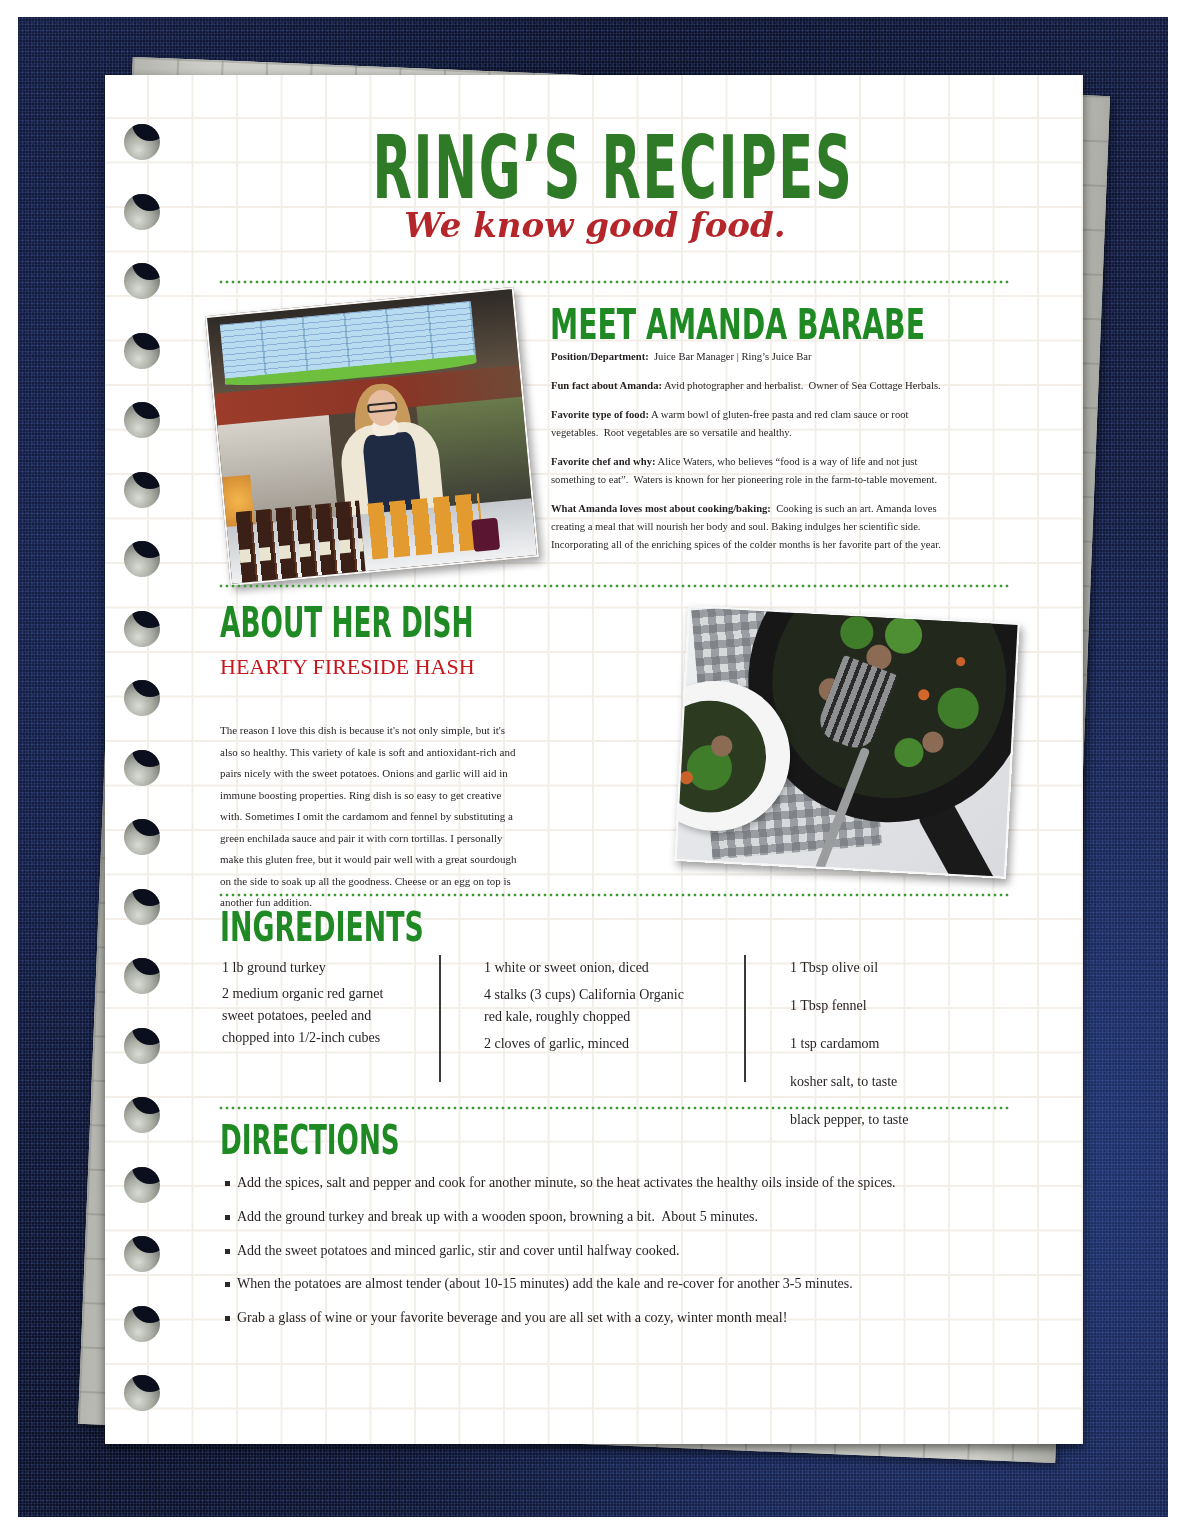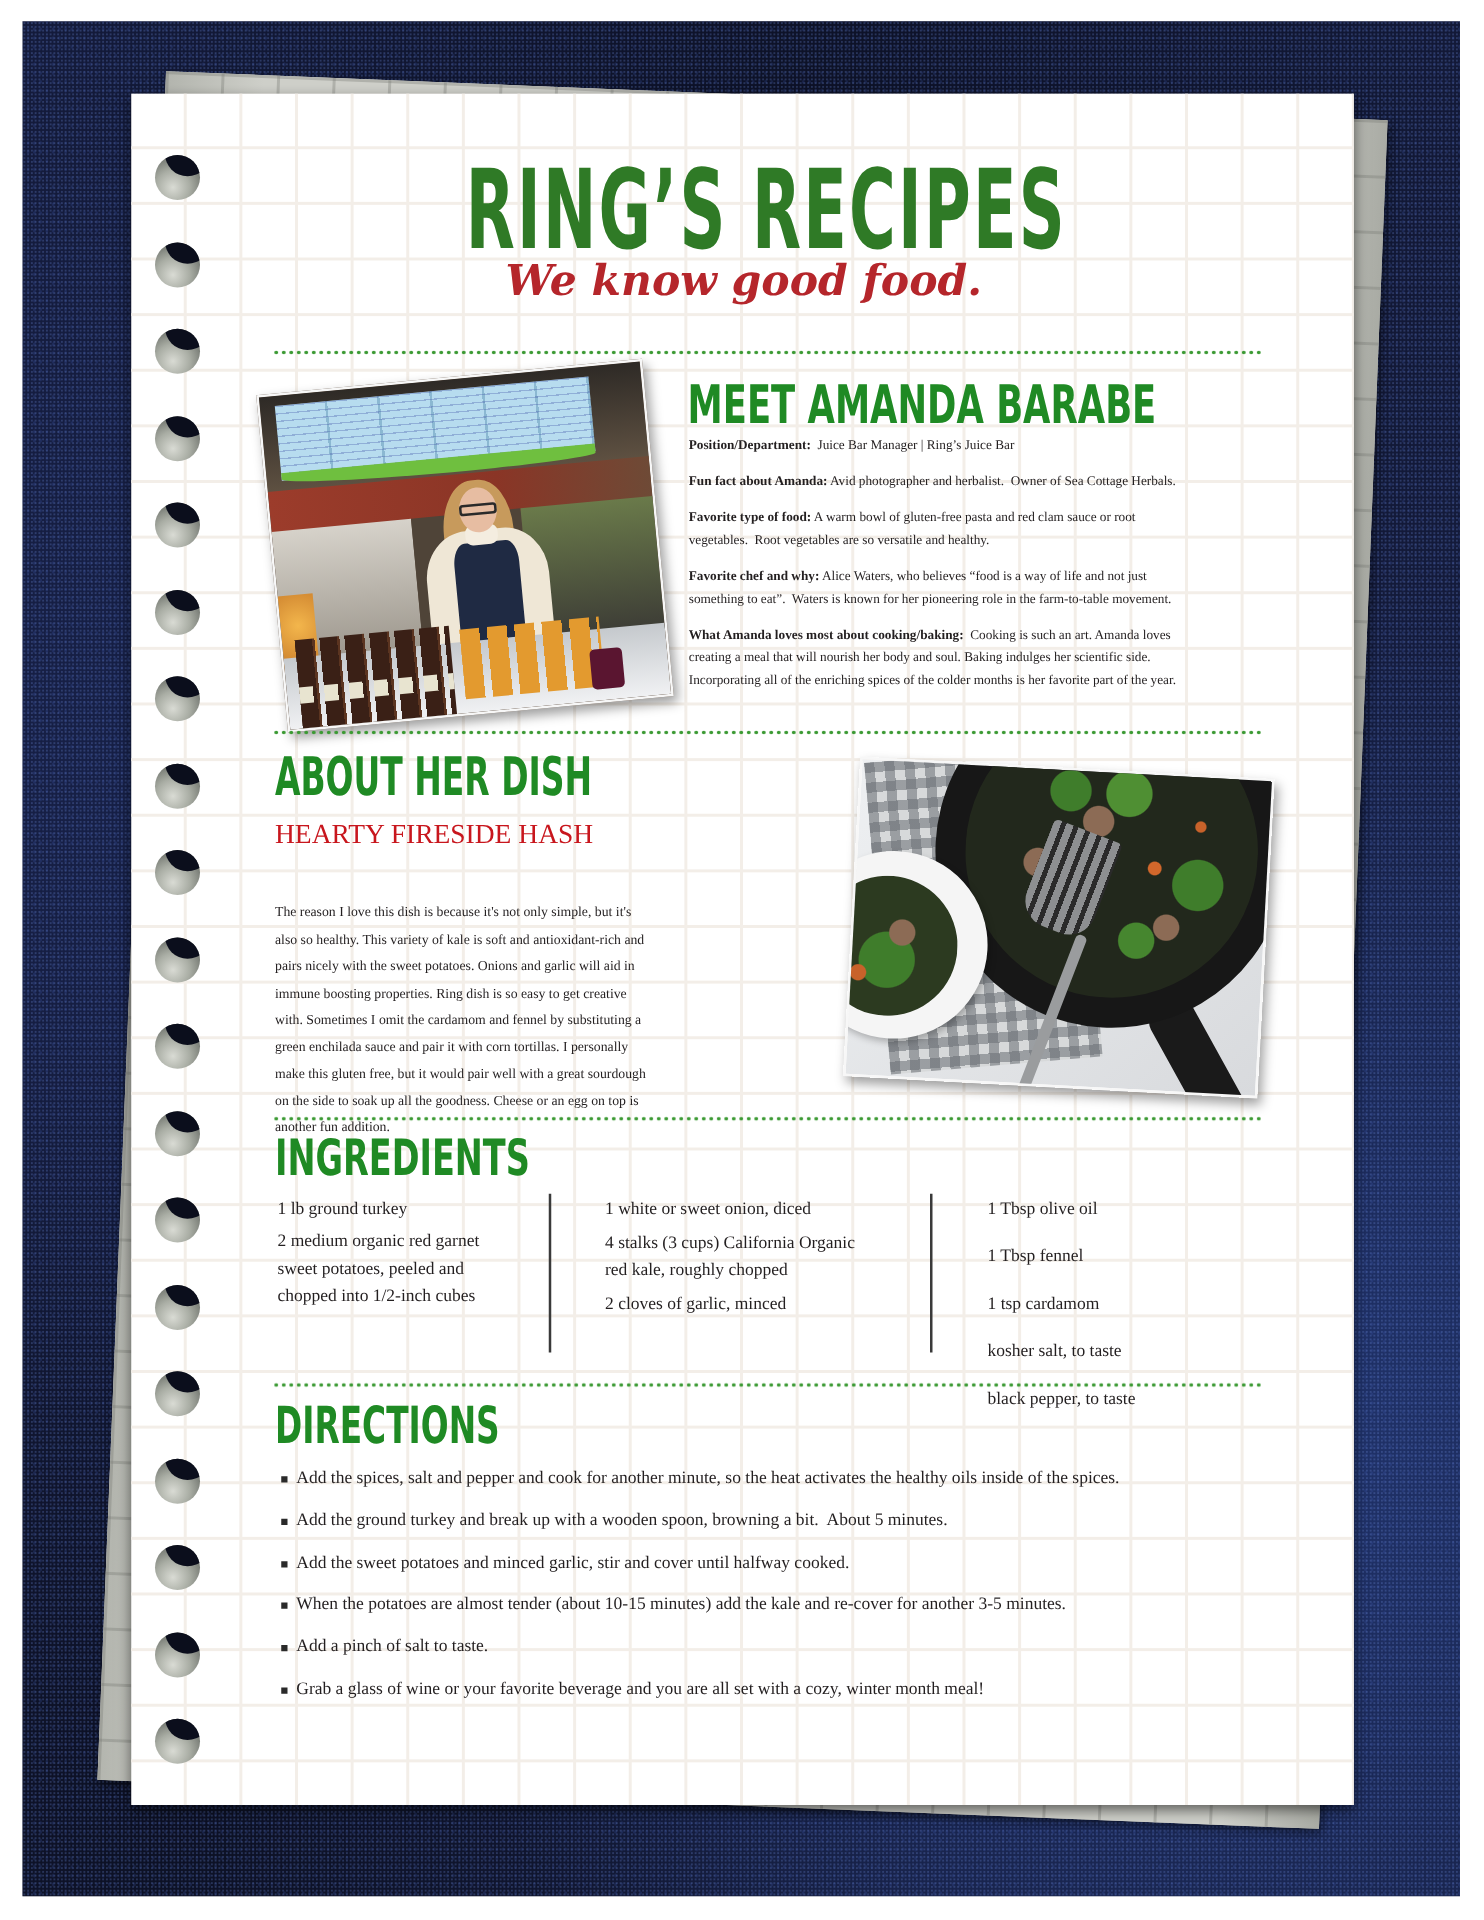--- a/index.html
+++ b/index.html
@@ -268,15 +268,14 @@
 </div>
 
 <div class="abs dots" style="top:1106px"></div>
 
 <div class="abs stencil h-dir">DIRECTIONS</div>
 <div class="abs steps">
   <div class="step"><span class="bullet"></span><span>Add the spices, salt and pepper and cook for another minute, so the heat activates the healthy oils inside of the spices.</span></div>
   <div class="step"><span class="bullet"></span><span>Add the ground turkey and break up with a wooden spoon, browning a bit.  About 5 minutes.</span></div>
   <div class="step"><span class="bullet"></span><span>Add the sweet potatoes and minced garlic, stir and cover until halfway cooked.</span></div>
   <div class="step"><span class="bullet"></span><span>When the potatoes are almost tender (about 10-15 minutes) add the kale and re-cover for another 3-5 minutes.</span></div>
-  <div class="step"><span class="bullet"></span><span>Add a pinch of salt to taste.</span></div>
   <div class="step"><span class="bullet"></span><span>Grab a glass of wine or your favorite beverage and you are all set with a cozy, winter month meal!</span></div>
 </div>
 
 </body></html>

